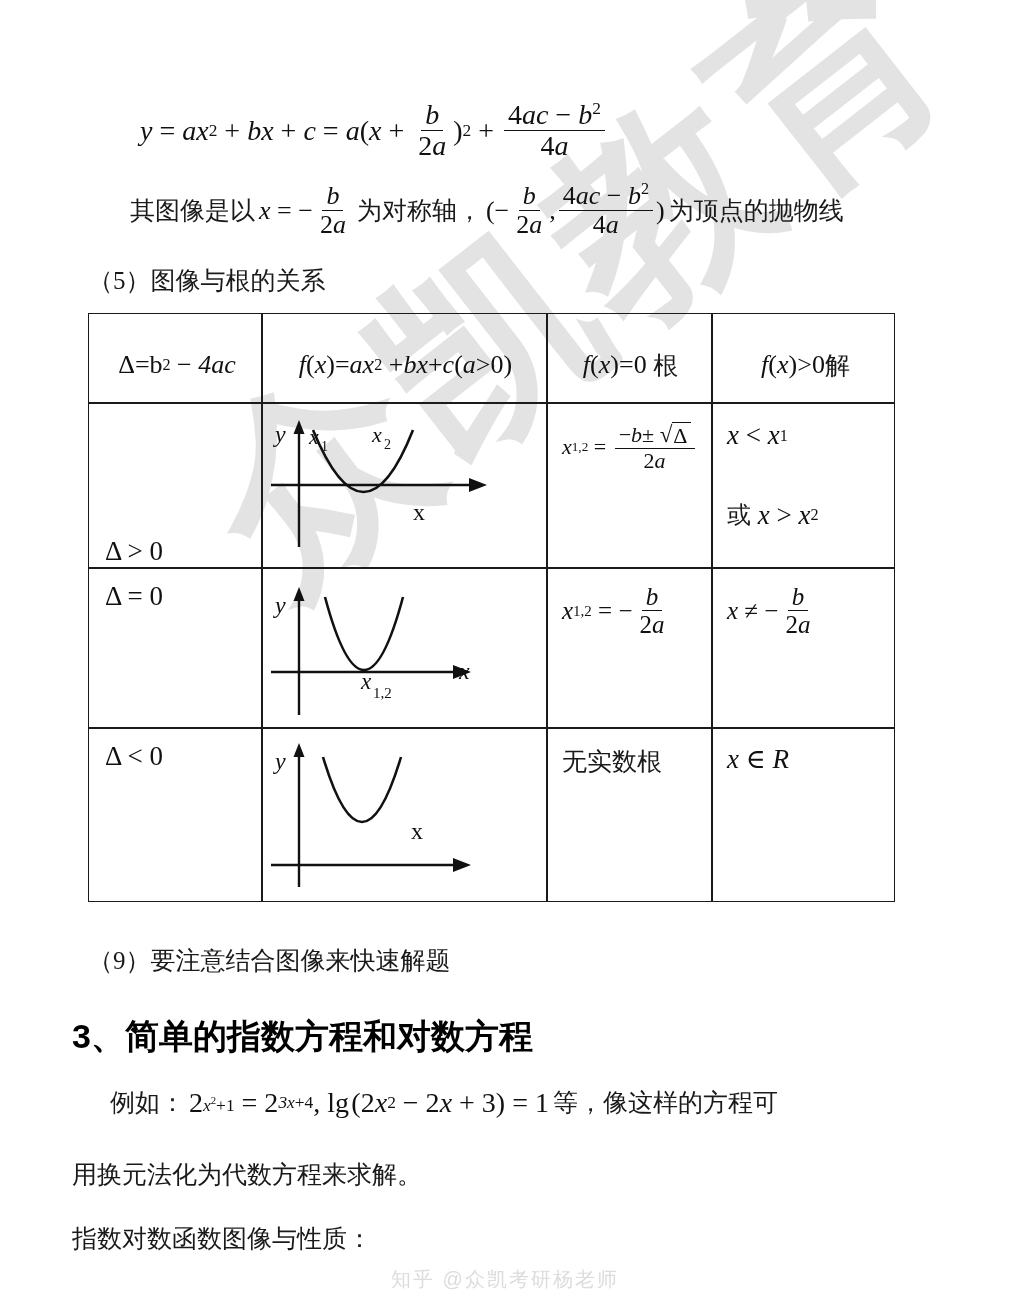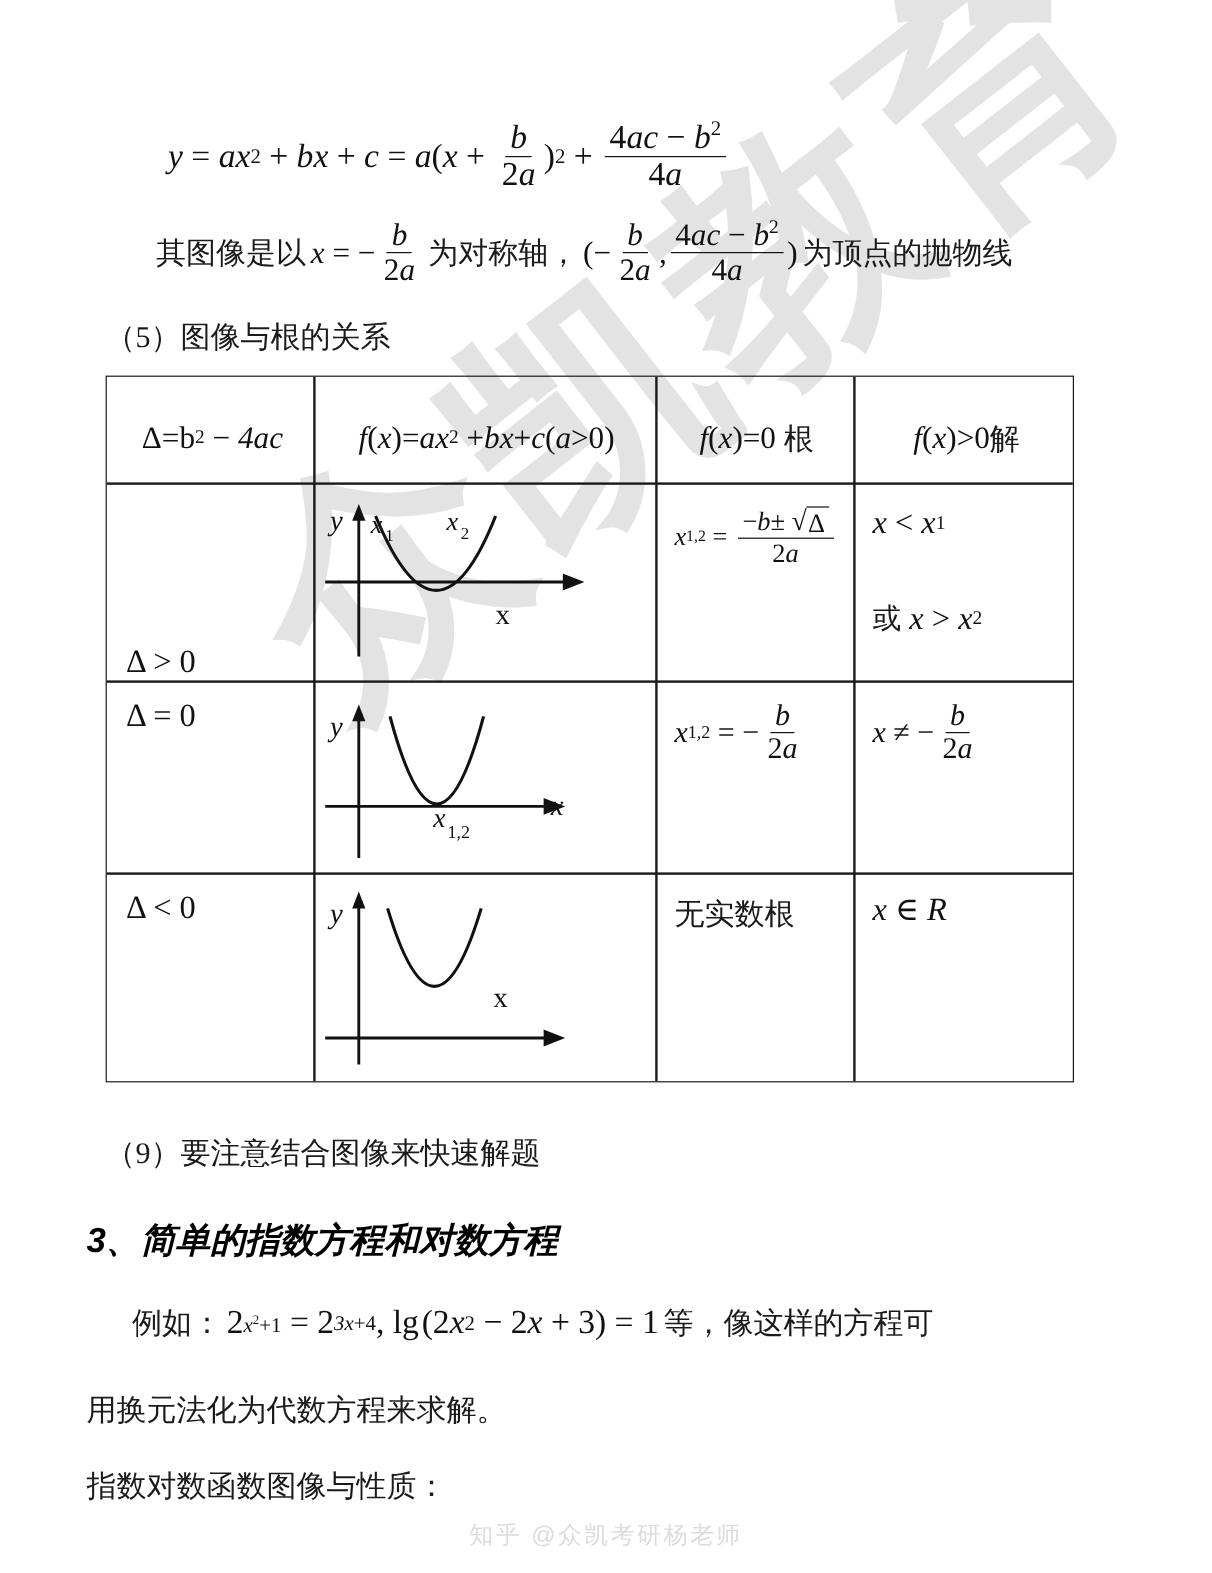--- a/index.html
+++ b/index.html
@@ -51,24 +51,23 @@
     position: absolute;
     white-space: nowrap;
   }
   .cn {
     font-family: "Liberation Serif", "DejaVu Serif", serif;
     font-size: 25px;
     color: #1a1a1a;
   }
   .cn-bold {
     font-family: "Liberation Sans", "DejaVu Sans", sans-serif;
-    font-size: 29px;
+    font-size: 34px;
     font-weight: 700;
     color: #000000;
-    font-style: italic;
   }
   .mi {
     font-family: "Liberation Serif", "DejaVu Serif", serif;
     font-style: italic;
   }
   .mr {
     font-family: "Liberation Serif", "DejaVu Serif", serif;
     font-style: normal;
   }
 

